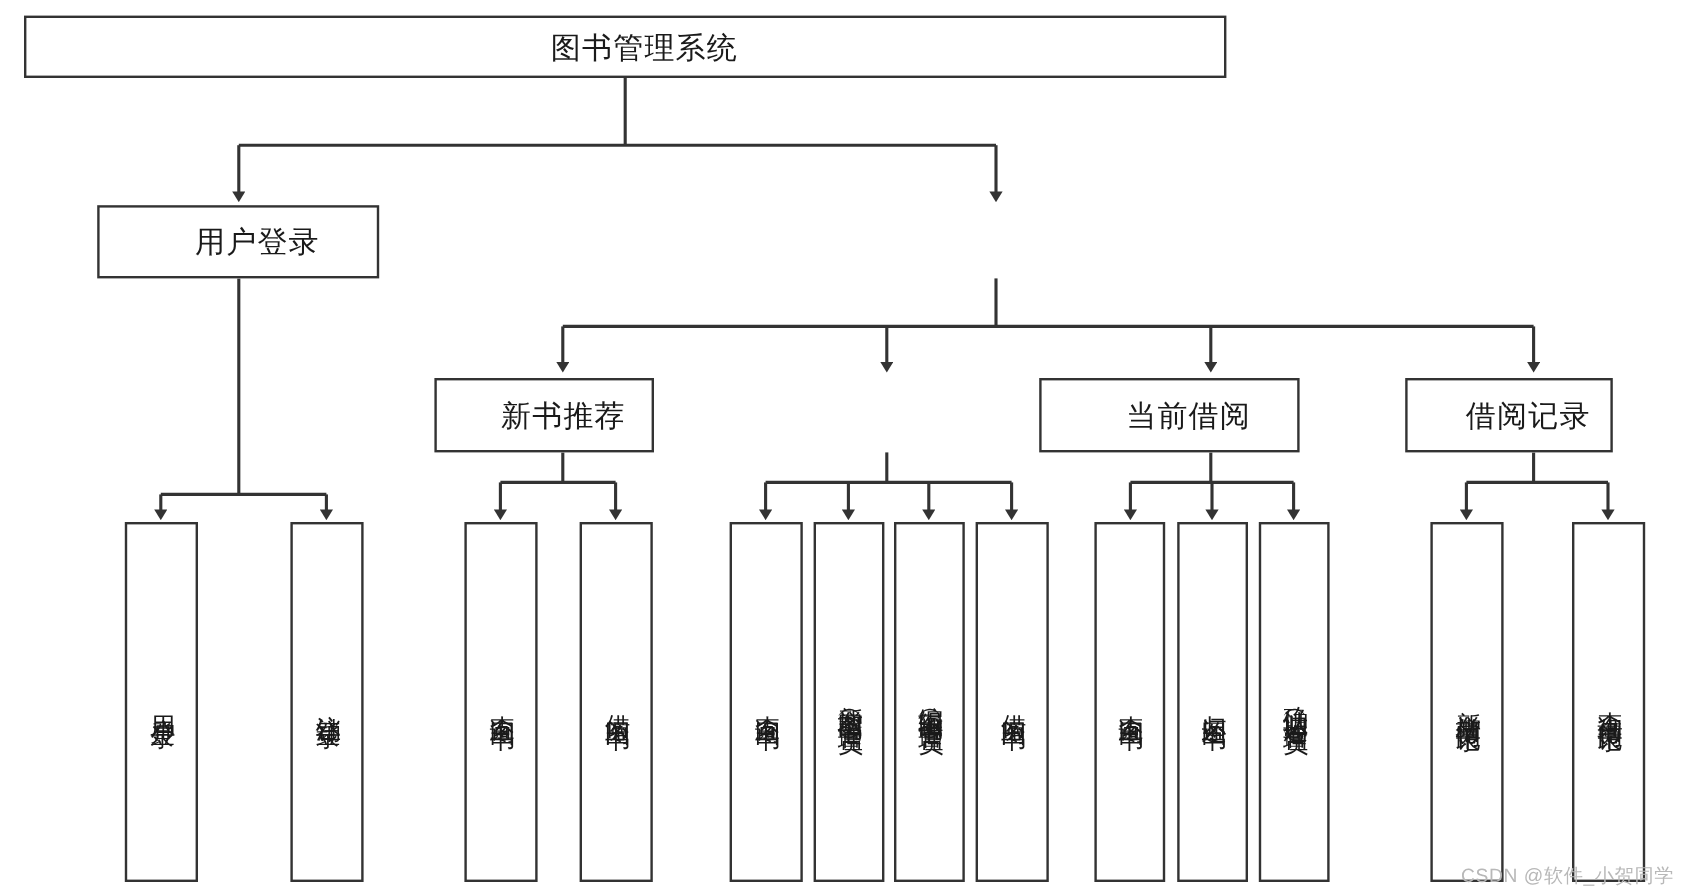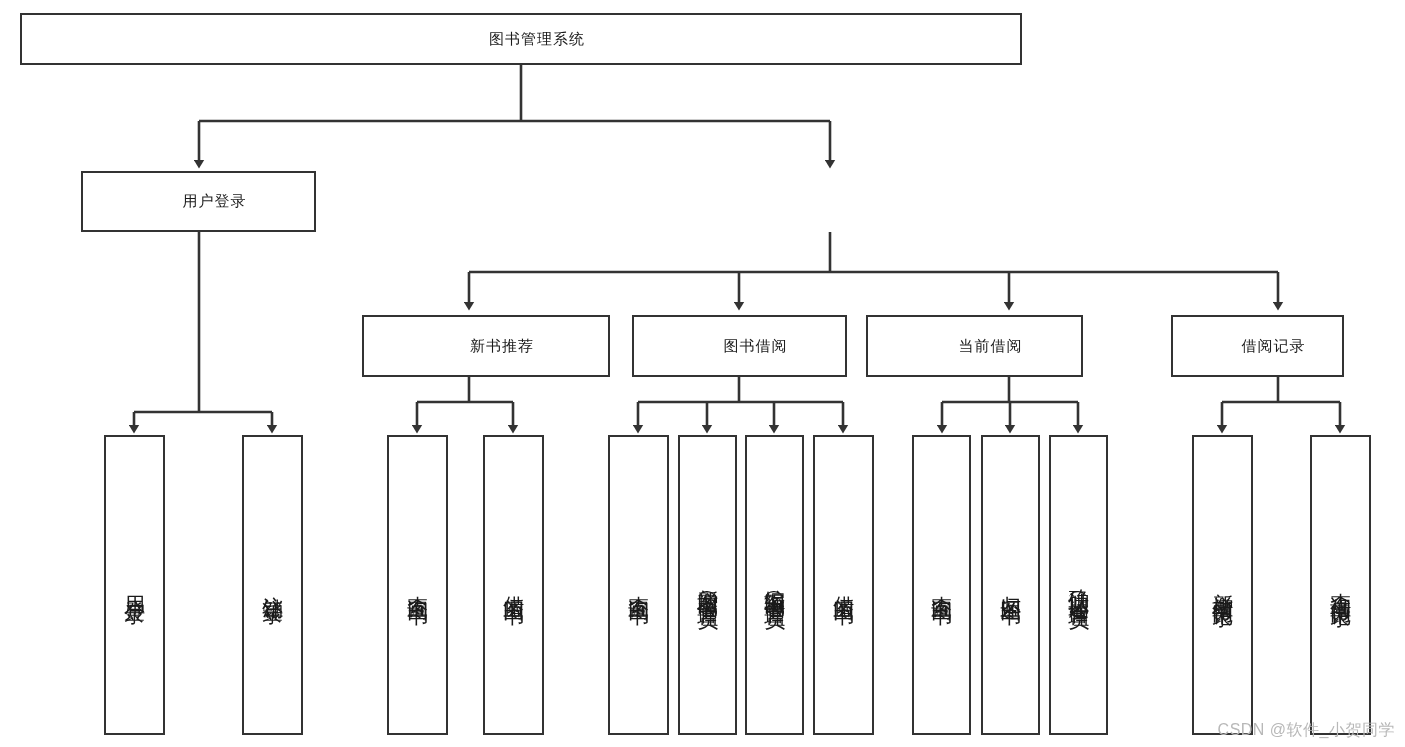--- a/index.html
+++ b/index.html
@@ -29,21 +29,21 @@
     box-sizing: border-box;
     border: 2.5px solid #333333;
     background: #ffffff;
     display: flex;
     align-items: center;
     justify-content: center;
     color: #1a1a1a;
     z-index: 2;
   }
   .node.h {
-    font-size: 15px;
+    font-size: 25px;
     letter-spacing: 1px;
     padding-left: 32px;
   }
   .node.v {
     font-size: 21px;
     letter-spacing: 1px;
   }
   .node.v .vtxt {
     writing-mode: vertical-rl;
     text-orientation: upright;
@@ -126,27 +126,24 @@
 
   <div class="node h" style="left:20px; top:13px; width:1002px; height:52px;">
     <span class="htxt">图书管理系统</span>
   </div>
 
   <div class="node h" style="left:81px; top:171px; width:235px; height:61px;">
     <span class="htxt">用户登录</span>
   </div>
 
 
-  <div class="node h" style="left:362px; top:315px; width:248px; height:62px;">
+  <div class="node h" style="left:362px; top:315px; width:183px; height:62px;">
     <span class="htxt">新书推荐</span>
   </div>
 
-  <div class="node h" style="left:632px; top:315px; width:215px; height:62px;">
-    <span class="htxt">图书借阅</span>
-  </div>
 
   <div class="node h" style="left:866px; top:315px; width:217px; height:62px;">
     <span class="htxt">当前借阅</span>
   </div>
 
   <div class="node h" style="left:1171px; top:315px; width:173px; height:62px;">
     <span class="htxt">借阅记录</span>
   </div>
 
   <div class="node v" style="left:104px; top:435px; width:61px; height:300px;">

